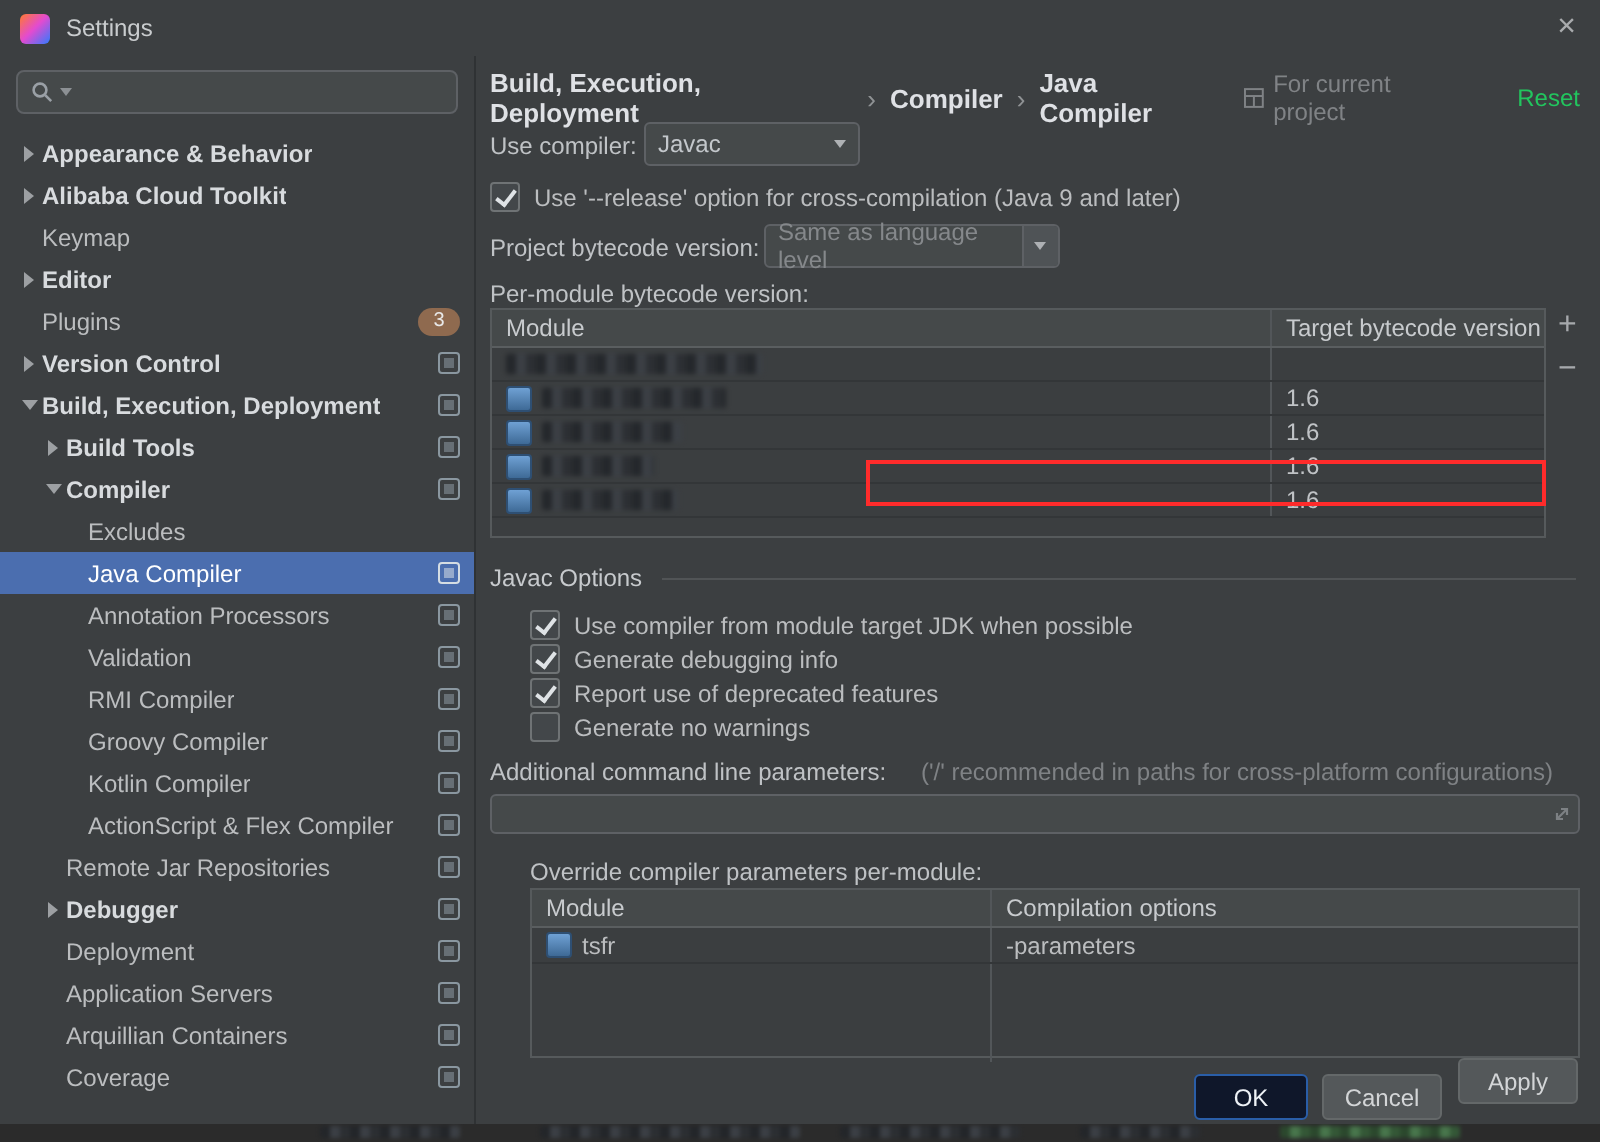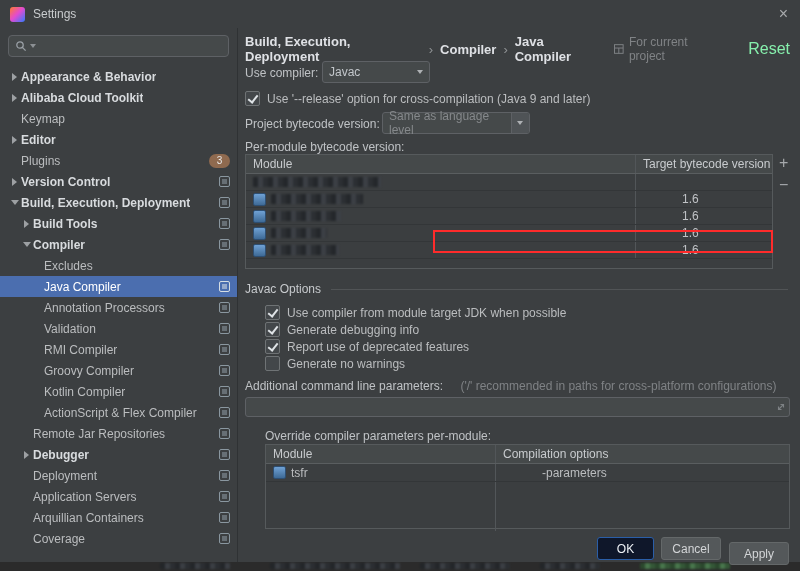--- a/index.html
+++ b/index.html
@@ -36,37 +36,37 @@
   .sel .scope::after{background:#d5dde3;}
   .badge{margin-left:auto;min-width:15px;height:14px;border-radius:8px;background:#8f6a4f;color:#e8e8e8;font-size:10px;display:flex;align-items:center;justify-content:center;padding:0 3px;flex:none;}
 
   
   .content{position:absolute;left:237px;top:28px;right:0;bottom:0;}
   .crumbs{position:absolute;left:8px;top:6px;right:10px;display:flex;align-items:center;gap:7px;font-size:13px;}
   .crumb{font-weight:bold;color:#dfe1e5;}
   .csep{color:#8f9294;}
   .spacer{flex:1;}
   .scopelbl{color:#808386;display:flex;align-items:center;gap:5px;font-size:12px;}
-  .reset{color:#86efac;margin-left:18px;cursor:pointer;font-size:16px;}
+  .reset{color:#22c55e;margin-left:18px;cursor:pointer;font-size:12px;}
 
   .flabel{position:absolute;color:#bfc2c5;white-space:nowrap;}
   .combo{position:absolute;height:22px;background:#45494a;border:1px solid #5e6165;border-radius:3px;display:flex;align-items:center;justify-content:space-between;padding:0 6px;color:#c3c7cb;box-sizing:border-box;cursor:pointer;}
   .combo.disabled{color:#85888b;padding-right:0;}
   .arrbtn{width:19px;height:20px;background:#4f5356;border-left:1px solid #5e6165;display:flex;align-items:center;justify-content:center;border-radius:0 2px 2px 0;margin-left:6px;}
   .cmini{width:0;height:0;border-top:4px solid #aeb1b4;border-left:3.5px solid transparent;border-right:3.5px solid transparent;}
 
   .cbrow{position:absolute;display:flex;align-items:center;gap:7px;white-space:nowrap;}
   .cb{width:13px;height:13px;border:1px solid #6f7375;border-radius:2px;background:#43474a;position:relative;flex:none;cursor:pointer;}
   .cb.on::after{content:"";position:absolute;left:3.5px;top:0.5px;width:4px;height:8px;border-right:2px solid #dfe3e6;border-bottom:2px solid #dfe3e6;transform:rotate(38deg);}
 
   .tbl{position:absolute;background:#3b3e40;border:1px solid #565a5c;box-sizing:border-box;}
   .tbl-head{display:flex;height:18px;background:#45494a;border-bottom:1px solid #5a5e60;color:#c8cbce;}
   .th{display:flex;align-items:center;padding-left:7px;box-sizing:border-box;}
   .th.first,.td.first{border-right:1px solid #525659;}
-  .tr{display:flex;height:16px;border-bottom:1px solid rgba(0,0,0,.12);gap:39px;}
+  .tr{display:flex;height:16px;border-bottom:1px solid rgba(0,0,0,.12);}
   .td{display:flex;align-items:center;padding-left:7px;box-sizing:border-box;height:100%;gap:5px;}
   .tr.tsel{background:#3e6ba6;}
   .tr.tsel .ver{color:#fff;}
   .ver{color:#c0c3c6;}
   .modicon{width:11px;height:11px;border-radius:2px;background:linear-gradient(180deg,#6fa1d4,#3e6a96);border:1px solid #2e4f73;flex:none;}
   .redact{height:10px;border-radius:1px;background:repeating-linear-gradient(90deg,#23262a 0 5px,#3c4046 5px 10px,#2c2f33 10px 15px);filter:blur(1.2px);opacity:.95;}
   .redact.darkblue{background:repeating-linear-gradient(90deg,#16293f 0 5px,#27496e 5px 10px,#1d3550 10px 15px);}
   .plusminus{position:absolute;color:#a6a9ac;font-size:16px;line-height:14px;cursor:pointer;user-select:none;}
 
   .redbox{position:absolute;border:2px solid #ff2b2b;box-sizing:border-box;pointer-events:none;}
@@ -386,17 +386,17 @@
             <div class="td" style="flex:1;"></div>
         </div>
         <div class="tr" style="height:15px;border-bottom:none;">
           <div class="td first" style="width:230px;"></div>
             <div class="td" style="flex:1;"></div>
         </div>
       </div>
 
       <div class="btn primary" style="left:360px;top:509px;width:57px;">OK</div>
       <div class="btn plain" style="left:424px;top:509px;width:60px;">Cancel</div>
-      <div class="btn plain" style="left:492px;top:514px;width:60px;">Apply</div>
+      <div class="btn plain" style="left:492px;top:501px;width:60px;">Apply</div>
 
     </div>
   </div>
 </div>
 
 </body></html>

